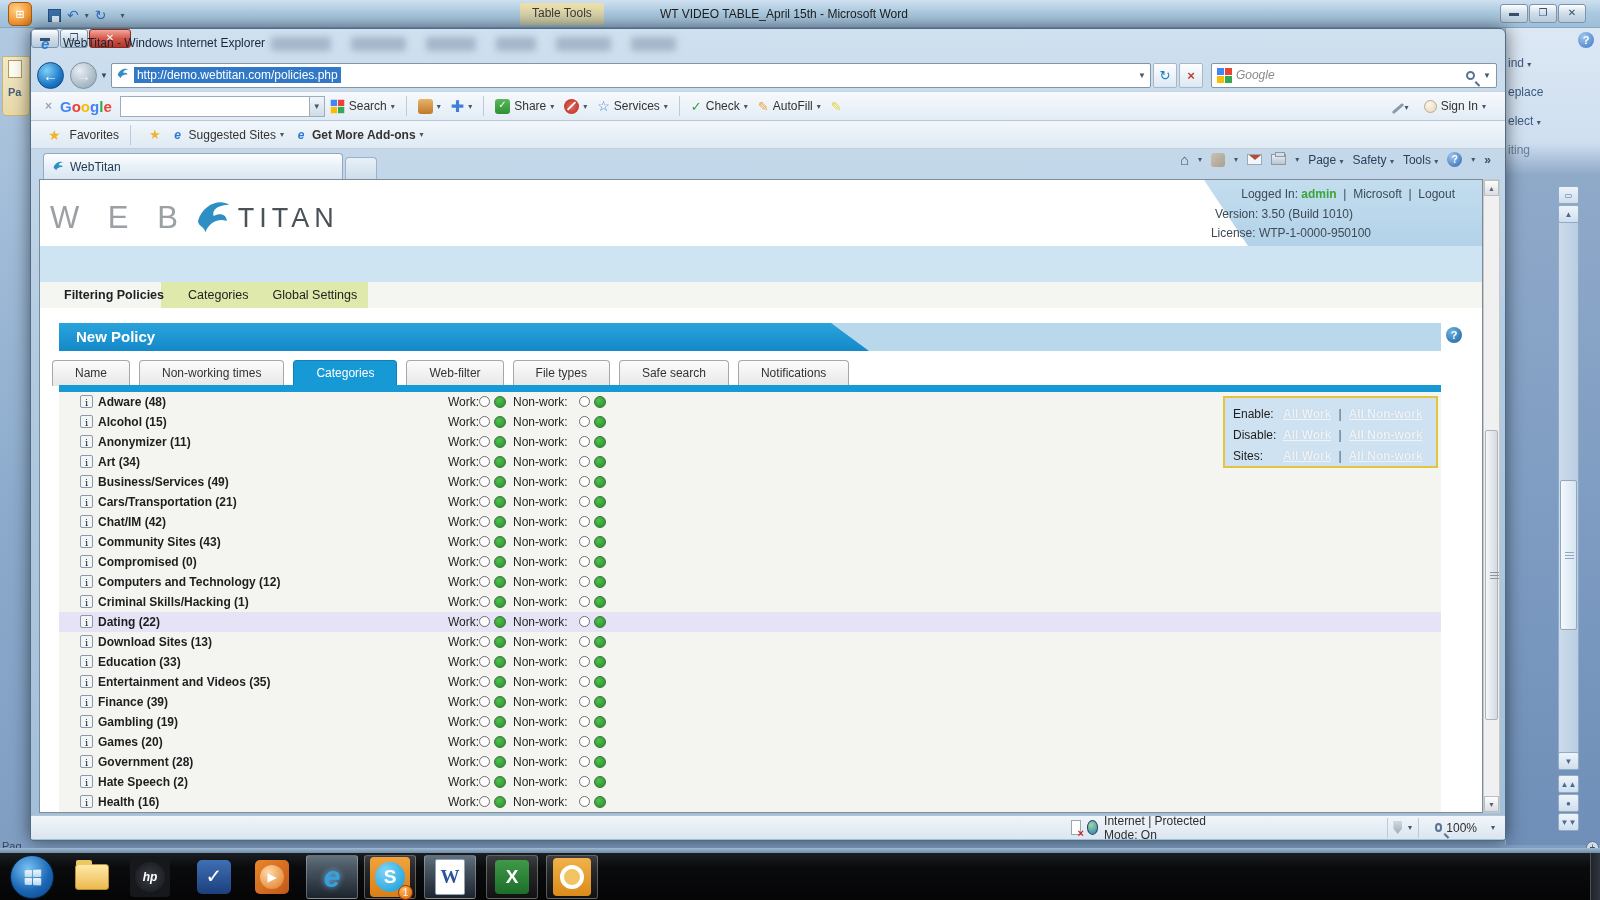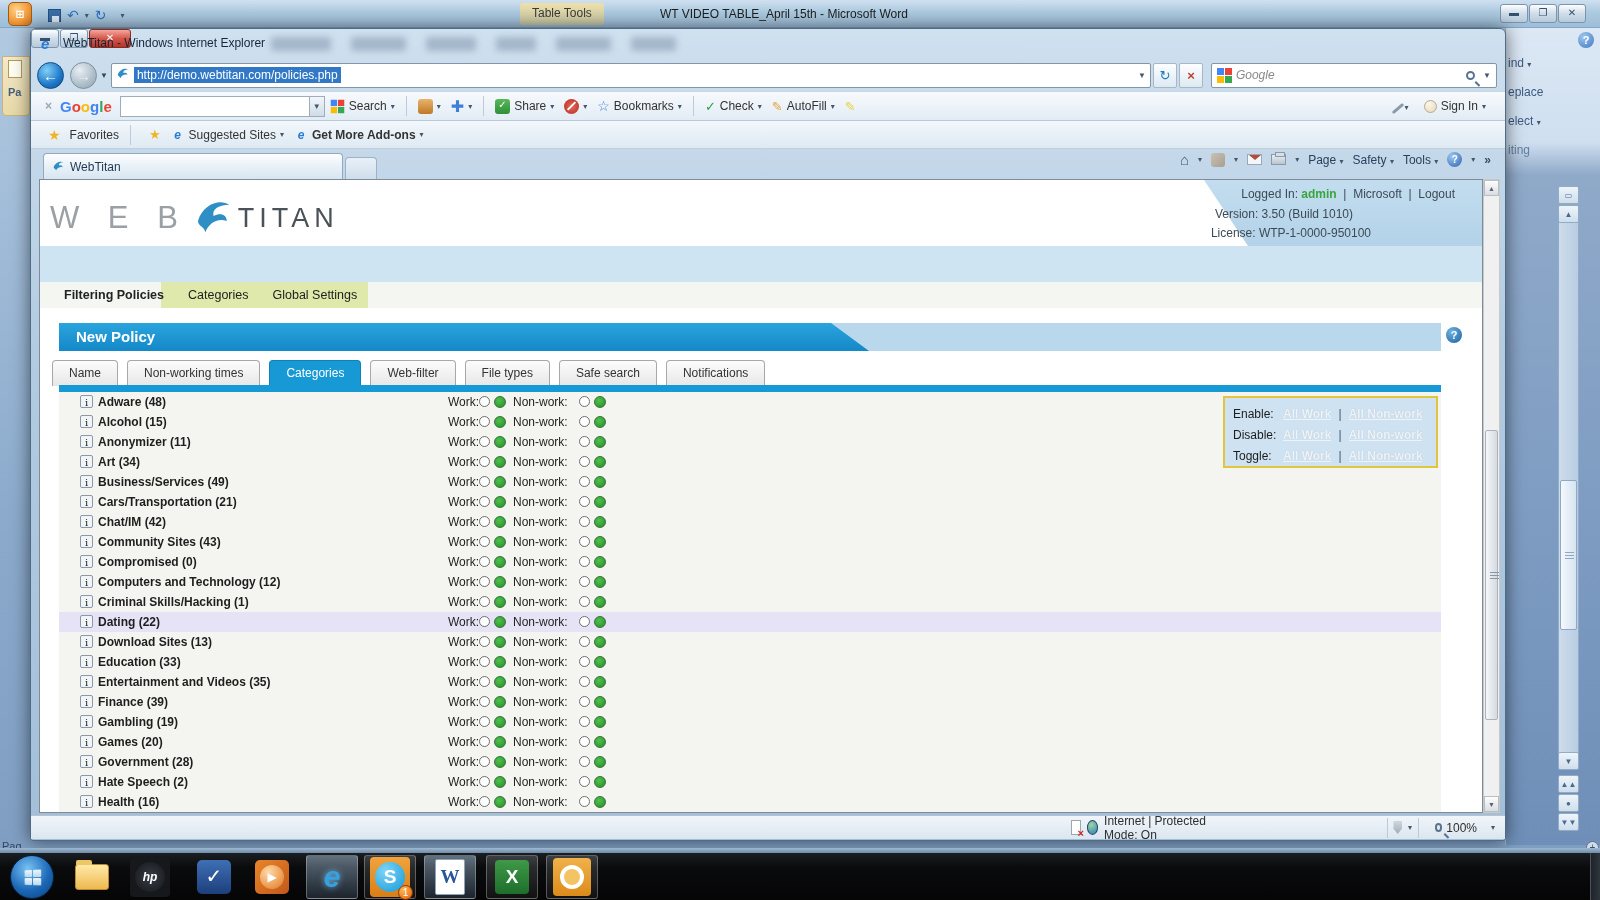--- a/index.html
+++ b/index.html
@@ -117,21 +117,21 @@
   .wt-nav-tab.active{background:#dfe9ab;border-color:#b9c58a;}
   .wt-subnavrow{left:0;top:102px;width:1443px;height:26px;background:#f4f6f2;}
   .wt-subnav-green{left:121px;top:102px;width:207px;height:26px;background:#dfe9ab;}
   .wt-subnav{left:24px;top:102px;height:26px;display:flex;gap:24px;align-items:center;font-size:12.5px;color:#222;}
   .wt-subnav .item.current{font-weight:bold;}
   .panel-banner-light{left:19px;top:143px;width:1382px;height:28px;background:#b9d8ec;}
   .panel-banner{left:19px;top:143px;width:810px;height:28px;background:linear-gradient(180deg,#2aa4dd,#1488c8);clip-path:polygon(0 0,772px 0,810px 100%,0 100%);}
   .panel-title{left:36px;top:148px;font-size:15px;font-weight:bold;color:#fff;}
   .help-blue{left:1406px;top:147px;width:16px;height:16px;border-radius:50%;background:radial-gradient(circle at 35% 30%,#6fb3e0,#1a5f9e);color:#fff;font-size:11px;font-weight:bold;text-align:center;line-height:16px;}
   .panel-tabs{left:12px;top:180px;display:flex;gap:9px;align-items:flex-end;}
-  .p-tab{height:26px;padding:0 16px;background:linear-gradient(180deg,#fcfcfc,#e7e7e7);border:1px solid #a8a8a8;border-bottom:none;border-radius:4px 4px 0 0;font-size:12px;color:#333;line-height:25px;text-align:right;}
+  .p-tab{height:26px;padding:0 22px;background:linear-gradient(180deg,#fcfcfc,#e7e7e7);border:1px solid #a8a8a8;border-bottom:none;border-radius:4px 4px 0 0;font-size:12px;color:#333;line-height:25px;text-align:right;}
   .p-tab.active{background:#1799d6;border-color:#1280b8;color:#fff;}
   .bluebar{left:19px;top:205px;width:1382px;height:7px;background:#1799d6;}
   .catlist{left:19px;top:212px;width:1382px;background:#f4f4f1;}
   .catrow{position:relative;height:20px;font-size:12px;color:#1e1e1e;}
   .catrow.hl{background:#e7e3f6;}
   .info-ic{position:absolute;left:21px;top:3px;width:13px;height:13px;border:1px solid #8a98a8;background:#f2f5f8;border-radius:2px;font-size:10px;font-family:"DejaVu Serif",serif;text-align:center;line-height:13px;color:#222;}
   .cat-label{position:absolute;left:39px;top:3px;font-weight:bold;}
   .col-label{position:absolute;top:3px;color:#1e1e1e;}
   .radio-off{position:absolute;top:4px;width:11px;height:11px;border-radius:50%;border:1px solid #6f6f6f;background:#fff;}
   .radio-on{position:absolute;top:3.5px;width:12px;height:12px;border-radius:50%;border:1px solid #3d6e3d;background:radial-gradient(circle at 40% 35%,#4fc04f,#239123);}
@@ -300,21 +300,21 @@
         <span class="ic16 ic-share"></span>
         <span>Share</span>
         <span class="caret">▾</span>
       </div>
     <div class="gbtn">
         <span class="ic16 ic-block"></span>
         <span class="caret">▾</span>
       </div>
     <div class="gbtn">
         <span class="ic-star-b">☆</span>
-        <span>Bookmarks</span>
+        <span>Services</span>
         <span class="caret">▾</span>
       </div>
     <span class="gsep"></span>
     <div class="gbtn">
         <span class="ic-check">✓</span>
         <span>Check</span>
         <span class="caret">▾</span>
       </div>
     <div class="gbtn">
         <span class="ic-pencil">✎</span>
@@ -654,21 +654,21 @@
           <span class="pipe">|</span>
           <a href="#" class="lnk">All Non-work</a>
         </div>
         <div class="bulkrow">
           <span class="bl">Disable:</span>
           <a href="#" class="lnk">All Work</a>
           <span class="pipe">|</span>
           <a href="#" class="lnk">All Non-work</a>
         </div>
         <div class="bulkrow">
-          <span class="bl">Toggle:</span>
+          <span class="bl">Sites:</span>
           <a href="#" class="lnk">All Work</a>
           <span class="pipe">|</span>
           <a href="#" class="lnk">All Non-work</a>
         </div>
       </div>
   </div>
 
   <div class="abs" id="vscroll">
     <div class="abs vs-btn" style="top:0;">▲</div>
     <div class="abs vs-thumb">

